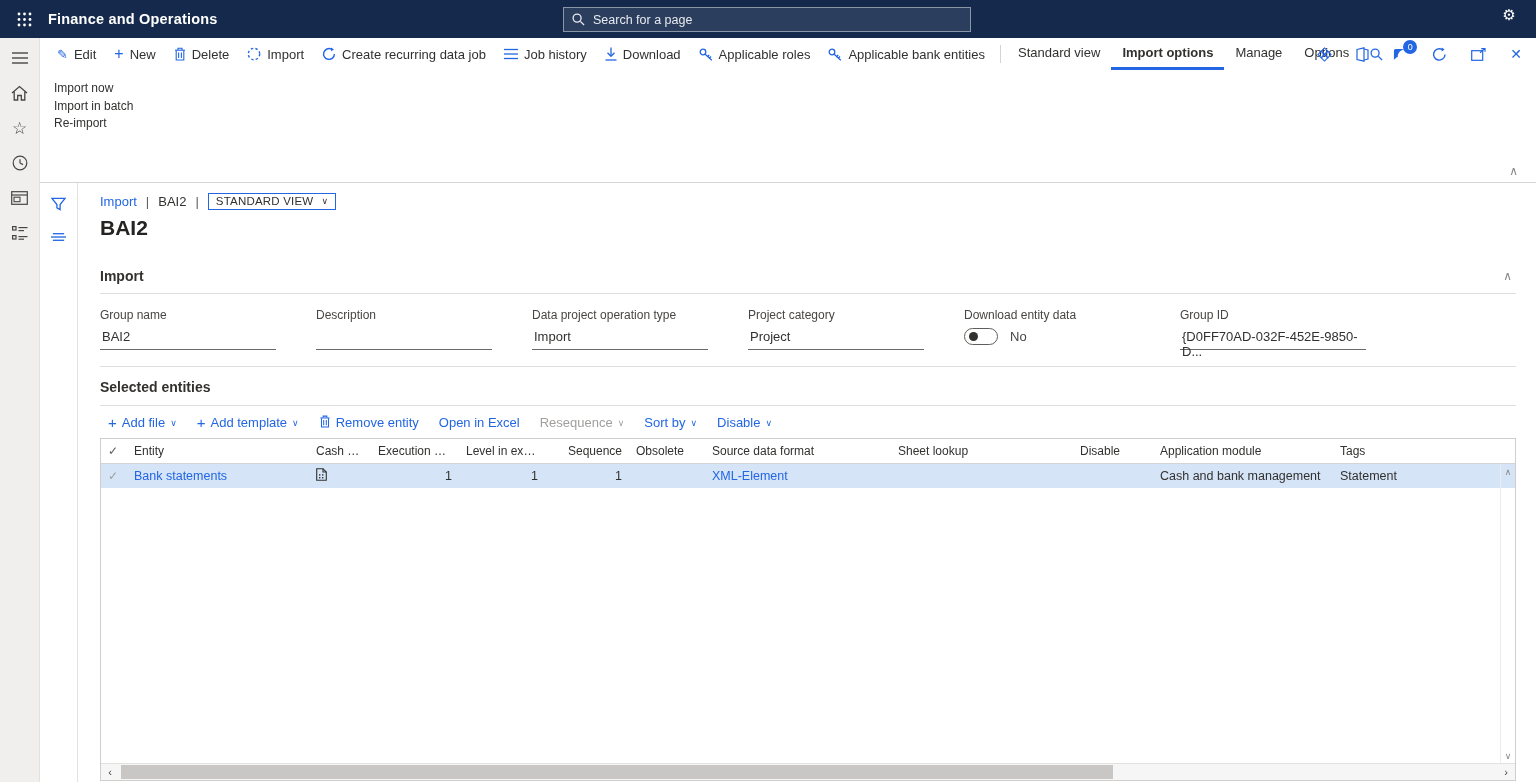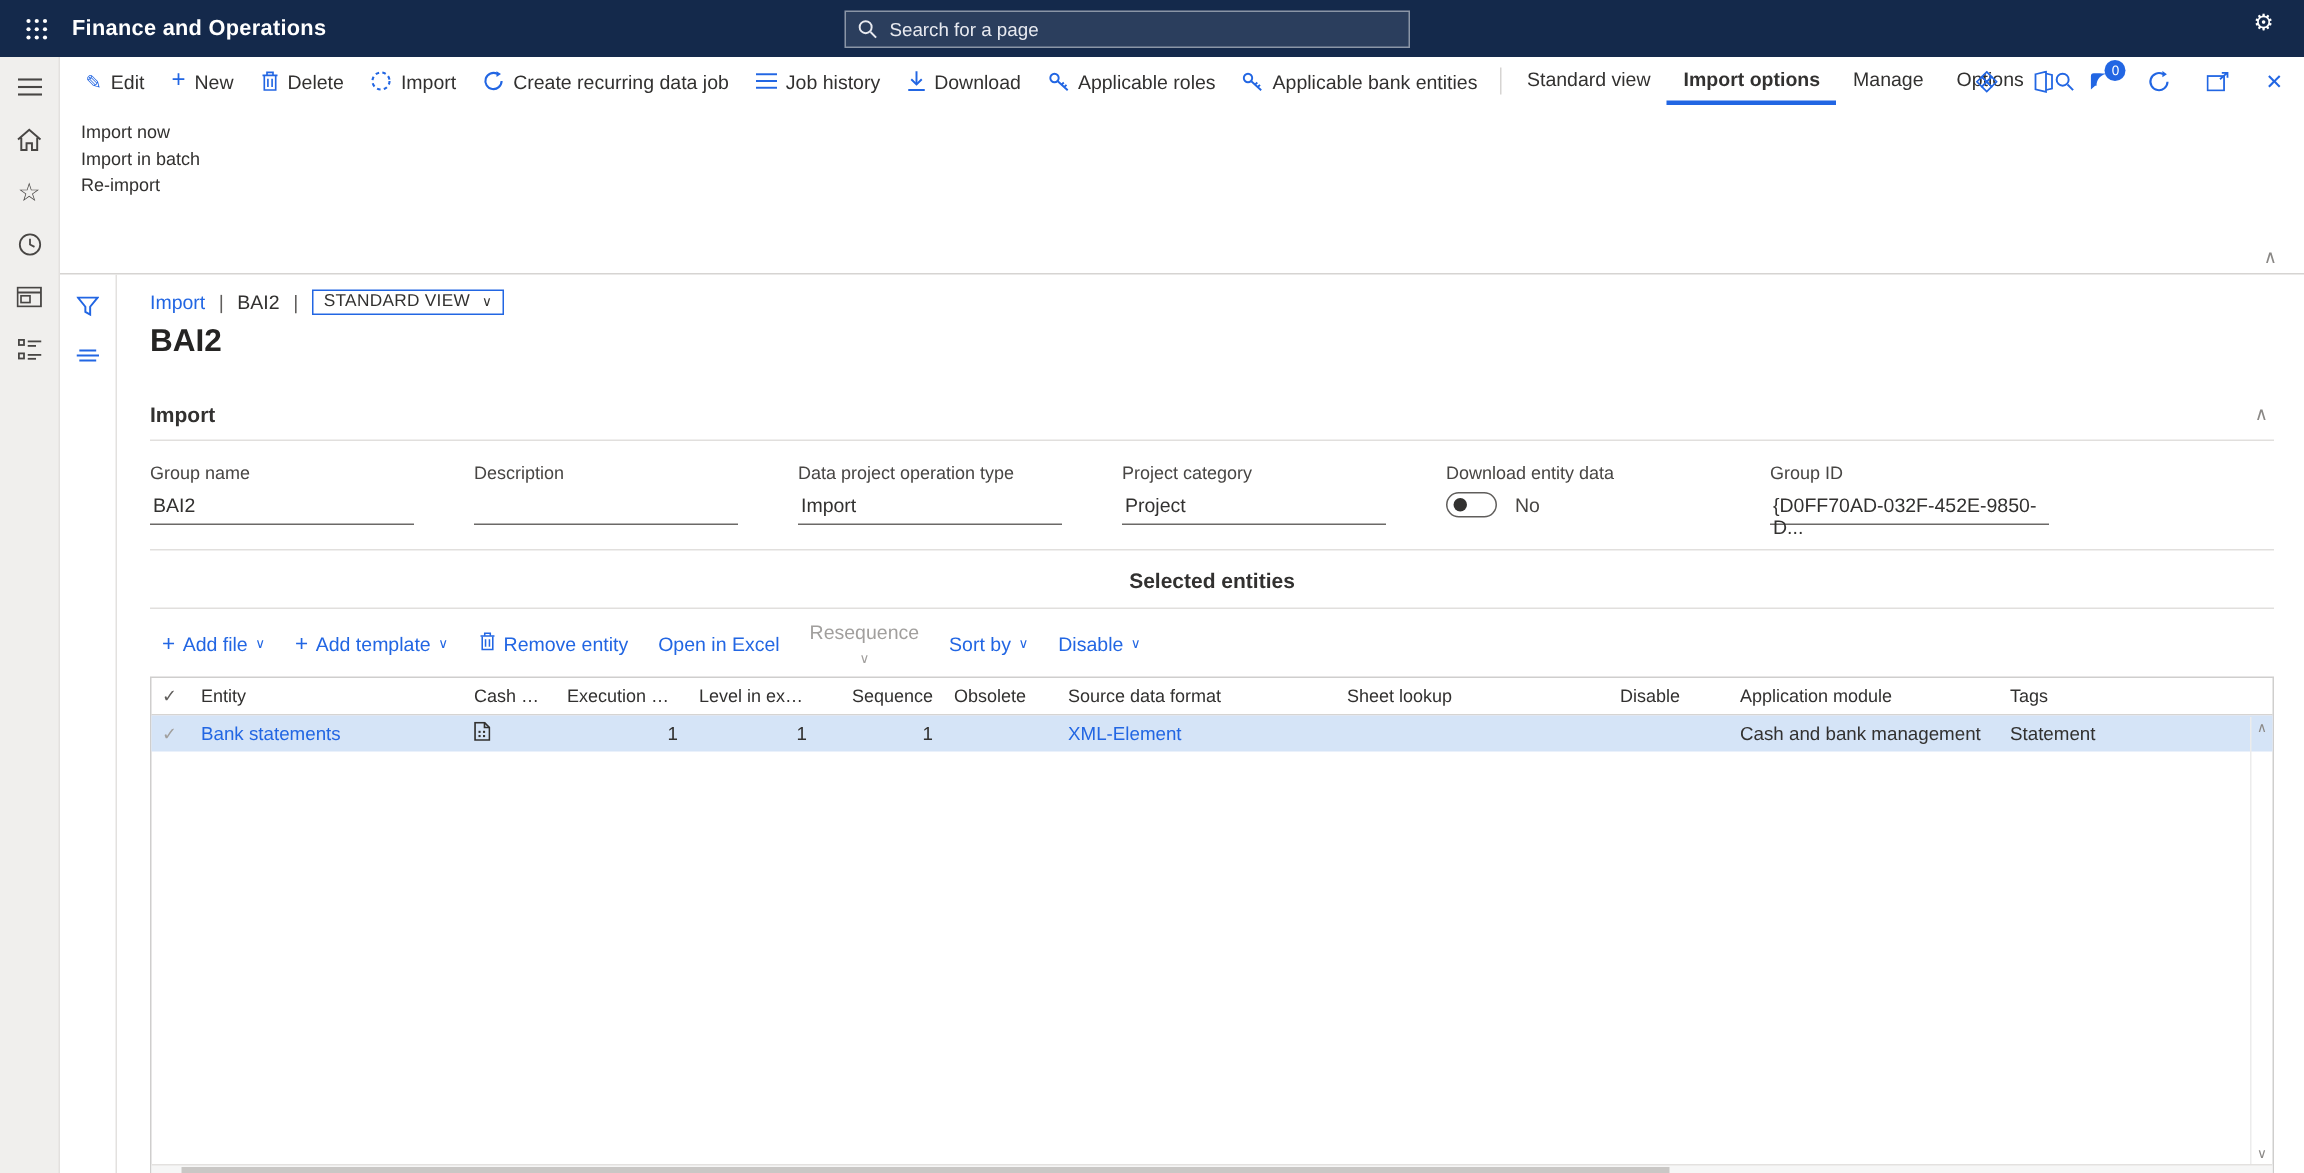--- a/index.html
+++ b/index.html
@@ -3,21 +3,21 @@
 <meta charset="utf-8">
 <style>
   * { margin:0; padding:0; box-sizing:border-box; }
   html,body { width:1536px; height:782px; overflow:hidden; }
   body { font-family:"Liberation Sans", sans-serif; font-size:13px; color:#323130; background:#fff; }
 
   
   .topbar { height:38px; background:#14294b; color:#fff; display:flex; align-items:center; position:relative; }
   .waffle { width:48px; height:38px; display:flex; align-items:center; justify-content:center; cursor:pointer; }
   .app-title { font-weight:bold; font-size:14.5px; letter-spacing:.2px; }
-  .top-search { position:absolute; left:563px; top:7px; width:377px; height:25px; background:rgba(255,255,255,.10);
+  .top-search { position:absolute; left:563px; top:7px; width:408px; height:25px; background:rgba(255,255,255,.10);
     border:1px solid rgba(255,255,255,.45); display:flex; align-items:center; gap:8px; padding:0 8px; color:#e8eaf0; font-size:12.5px; }
   .topbar-right { margin-left:auto; display:flex; align-items:center; gap:24px; padding-right:8px;flex-direction:column; }
   .topbar-right .glyph { font-size:15px; color:#fff; cursor:pointer; }
   .company { font-size:13px; font-weight:600; letter-spacing:.3px; cursor:pointer; }
   .avatar { width:26px; height:26px; border-radius:50%; background:#d7daf3; color:#2c3040; font-size:11px; font-weight:600;
     display:flex; align-items:center; justify-content:center; cursor:pointer; }
 
   
   .shell { display:flex; height:744px; }
   .sidebar { width:40px; background:#f0efed; border-right:1px solid #e3e1df; display:flex; flex-direction:column; align-items:center;
@@ -66,21 +66,21 @@
   .field-label { font-size:12px; color:#484644; }
   .field-value { margin-top:7px; font-size:13px; color:#323130; border-bottom:1px solid #6b6967; padding:0 2px 3px 2px; height:21px; }
   .toggle-row { display:flex; align-items:center; gap:12px; margin-top:6px; }
   .toggle { width:34px; height:17px; border:1px solid #605e5c; border-radius:9px; position:relative; cursor:pointer; background:#fff; }
   .toggle-knob { width:9px; height:9px; border-radius:50%; background:#323130; position:absolute; left:4px; top:3px; }
   .toggle-label { color:#484644; font-size:13px; }
 
   .entities-section { margin-top:12px; }
   .grid-toolbar { display:flex; align-items:center; gap:4px; padding:8px 0 7px 0; }
   .tool-link { display:flex; align-items:center; gap:5px; color:#2266e3; font-size:13px; cursor:pointer; padding:0 8px; white-space:nowrap; }
-  .tool-link.disabled { color:#a19f9d;flex-direction:column; }
+  .tool-link.disabled { color:#a19f9d; }
   .tool-link .caret { font-size:9px; }
   .tool-plus { font-size:15px; }
 
   .grid { border:1px solid #cfcecd; position:relative; height:343px; font-size:12.5px; }
   .grid-row { display:grid; grid-template-columns:26px 182px 62px 88px 86px 84px 76px 186px 182px 80px 180px 1fr; align-items:center; }
   .grid-head { height:25px; border-bottom:1px solid #d6d4d2; color:#323130; }
   .grid-head .cell { font-size:12px; }
   .cell { padding:0 7px; overflow:hidden; white-space:nowrap; text-overflow:ellipsis; }
   .cell.num { text-align:right; }
   .data-row { height:24px; background:#d5e4f7; cursor:pointer; }
@@ -393,21 +393,21 @@
               </div>
             </div>
             <div class="field" style="width:186px;margin-right:0">
               <div class="field-label">Group ID</div>
               <div class="field-value">{D0FF70AD-032F-452E-9850-D...</div>
             </div>
           </div>
         </div>
 
         <div class="entities-section">
-          <div class="fasttab-header" style="padding-bottom:10px;justify-content:center;">
+          <div class="fasttab-header" style="padding-bottom:10px;">
             <span class="fasttab-title">Selected entities</span>
           </div>
 
           <div class="grid-toolbar">
             <span class="tool-link">
               <span class="tool-plus">+</span>
               <span>Add file</span>
               <span class="caret">∨</span>
             </span>
             <span class="tool-link">

